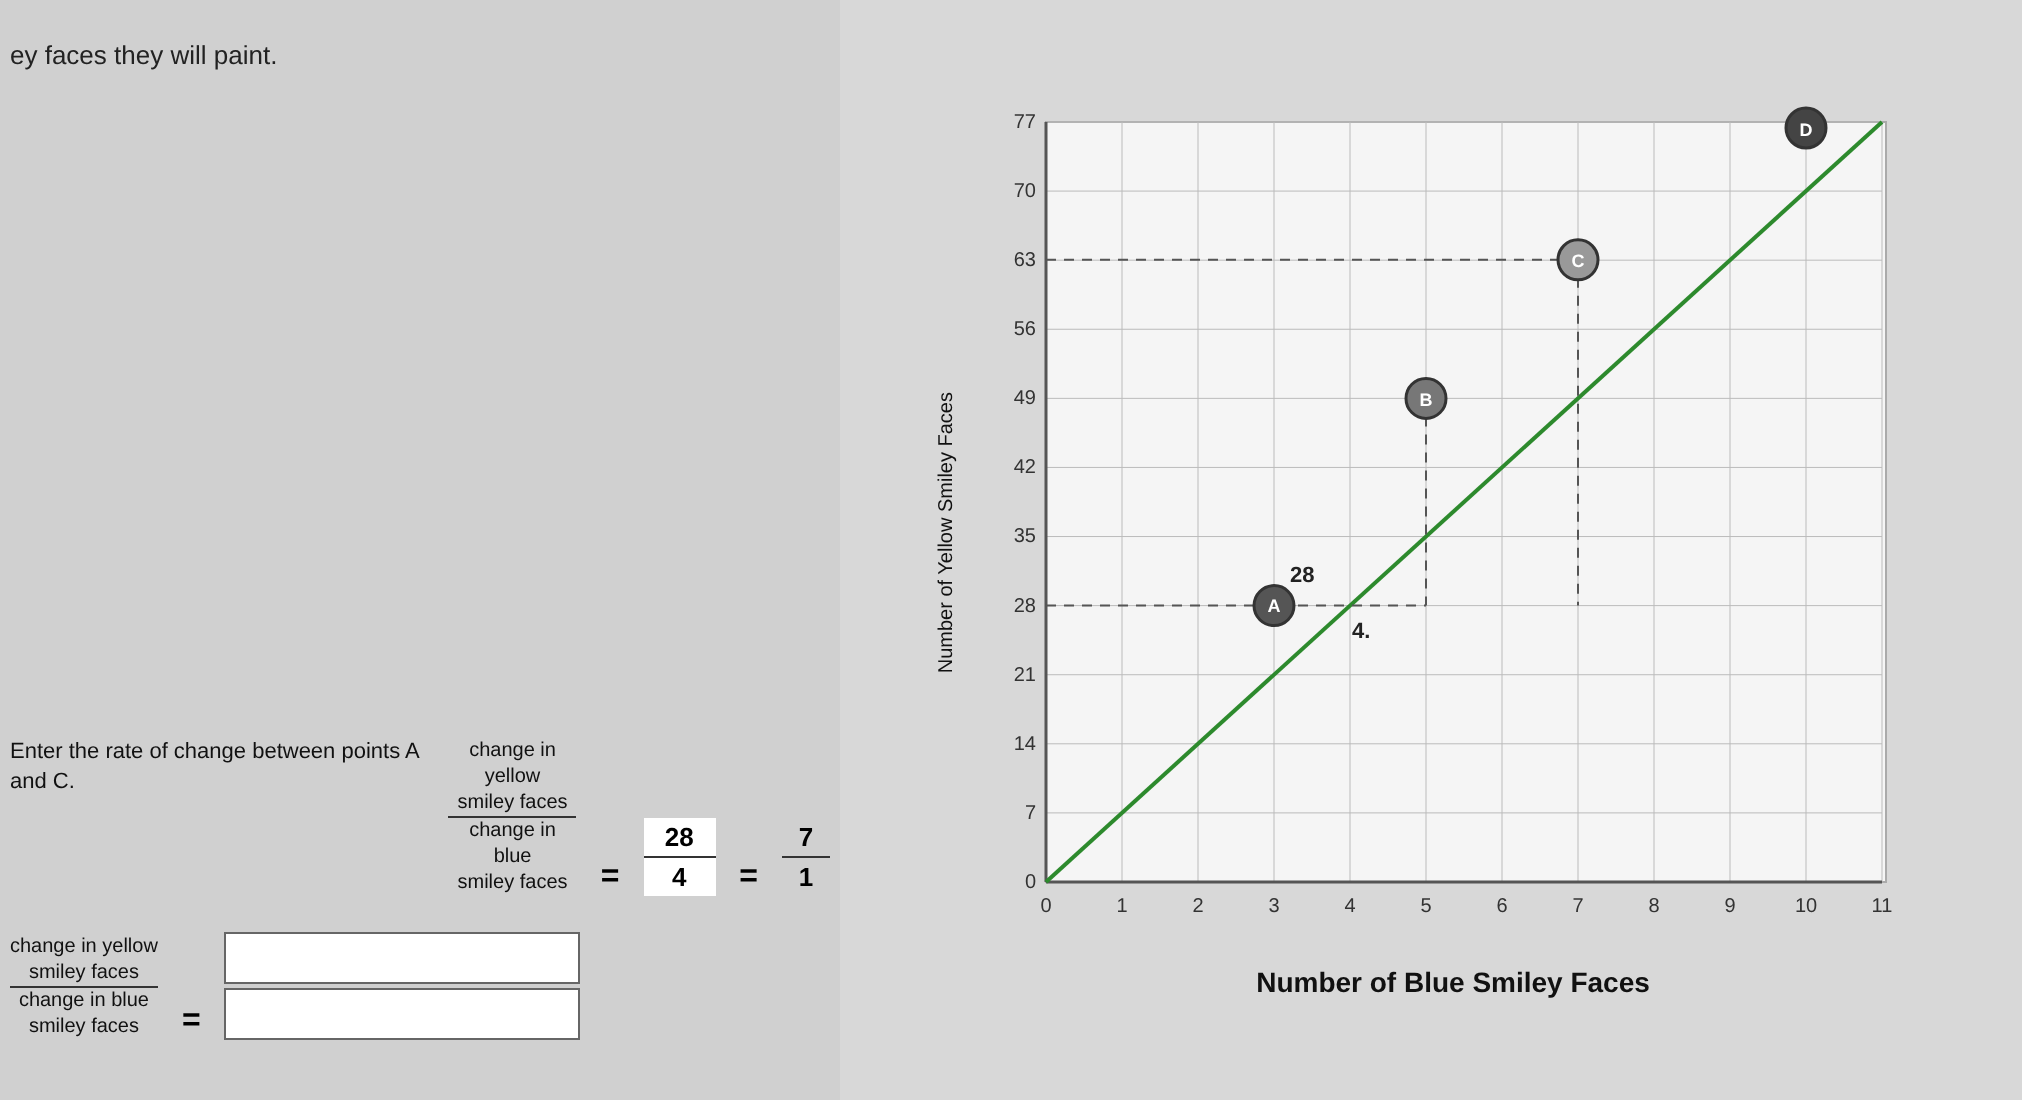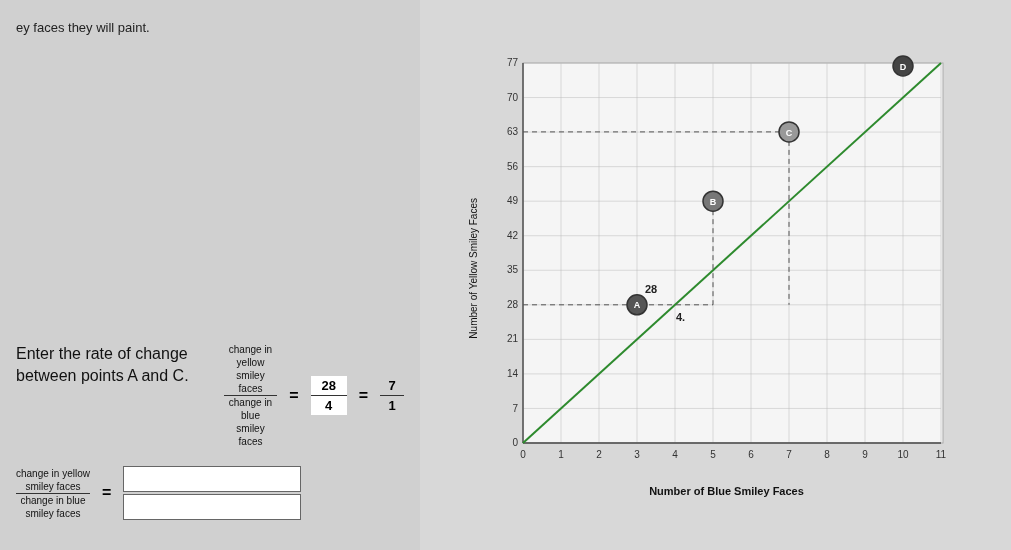--- a/index.html
+++ b/index.html
@@ -13,21 +13,21 @@
       align-items: stretch;
     }
     .main-container {
       display: flex;
       width: 100%;
       height: 100%;
     }
     .left-panel {
       width: 420px;
       background: #d0d0d0;
-      padding: 20px 16px;
+      padding: 20px 5px;
       display: flex;
       flex-direction: column;
       justify-content: flex-start;
     }
     .left-top-text {
       font-size: 13px;
       color: #222;
       margin-bottom: 20px;
     }
     .left-spacer {
@@ -38,28 +38,28 @@
       flex-direction: column;
       gap: 18px;
       margin-bottom: 10px;
     }
     .rate-row {
       display: flex;
       align-items: flex-start;
       gap: 10px;
     }
     .rate-description {
-      font-size: 16px;
+      font-size: 11px;
       color: #111;
       width: 220px;
       line-height: 1.4;
     }
     .rate-fraction-container {
       display: flex;
-      align-items: center;
+      align-items: flex-end;
       gap: 8px;
     }
     .fraction-box {
       display: flex;
       flex-direction: column;
       align-items: center;
     }
     .fraction-numerator {
       border-bottom: 1.5px solid #333;
       padding: 2px 8px;
@@ -273,16 +273,16 @@
           <text x="230" y="152" text-anchor="middle" font-size="9" fill="#fff" font-weight="bold">B</text>
 
           <circle cx="306" cy="78.9" r="10" fill="#999" stroke="#333" stroke-width="1.5"></circle>
           <text x="306" y="82.5" text-anchor="middle" font-size="9" fill="#fff" font-weight="bold">C</text>
 
           <circle cx="420" cy="13" r="10" fill="#444" stroke="#333" stroke-width="1.5"></circle>
           <text x="420" y="17" text-anchor="middle" font-size="9" fill="#fff" font-weight="bold">D</text>
 
         </svg>
       </div>
-      <div class="chart-title-x" style="font-size:11px; font-weight:bold; color:#111; margin-top:2px; margin-left:22px;">Number of Blue Smiley Faces</div>
+      <div class="chart-title-x" style="font-size:14px; font-weight:bold; color:#111; margin-top:2px; margin-left:22px;">Number of Blue Smiley Faces</div>
     </div>
   </div>
 </div>
 
 </body></html>

